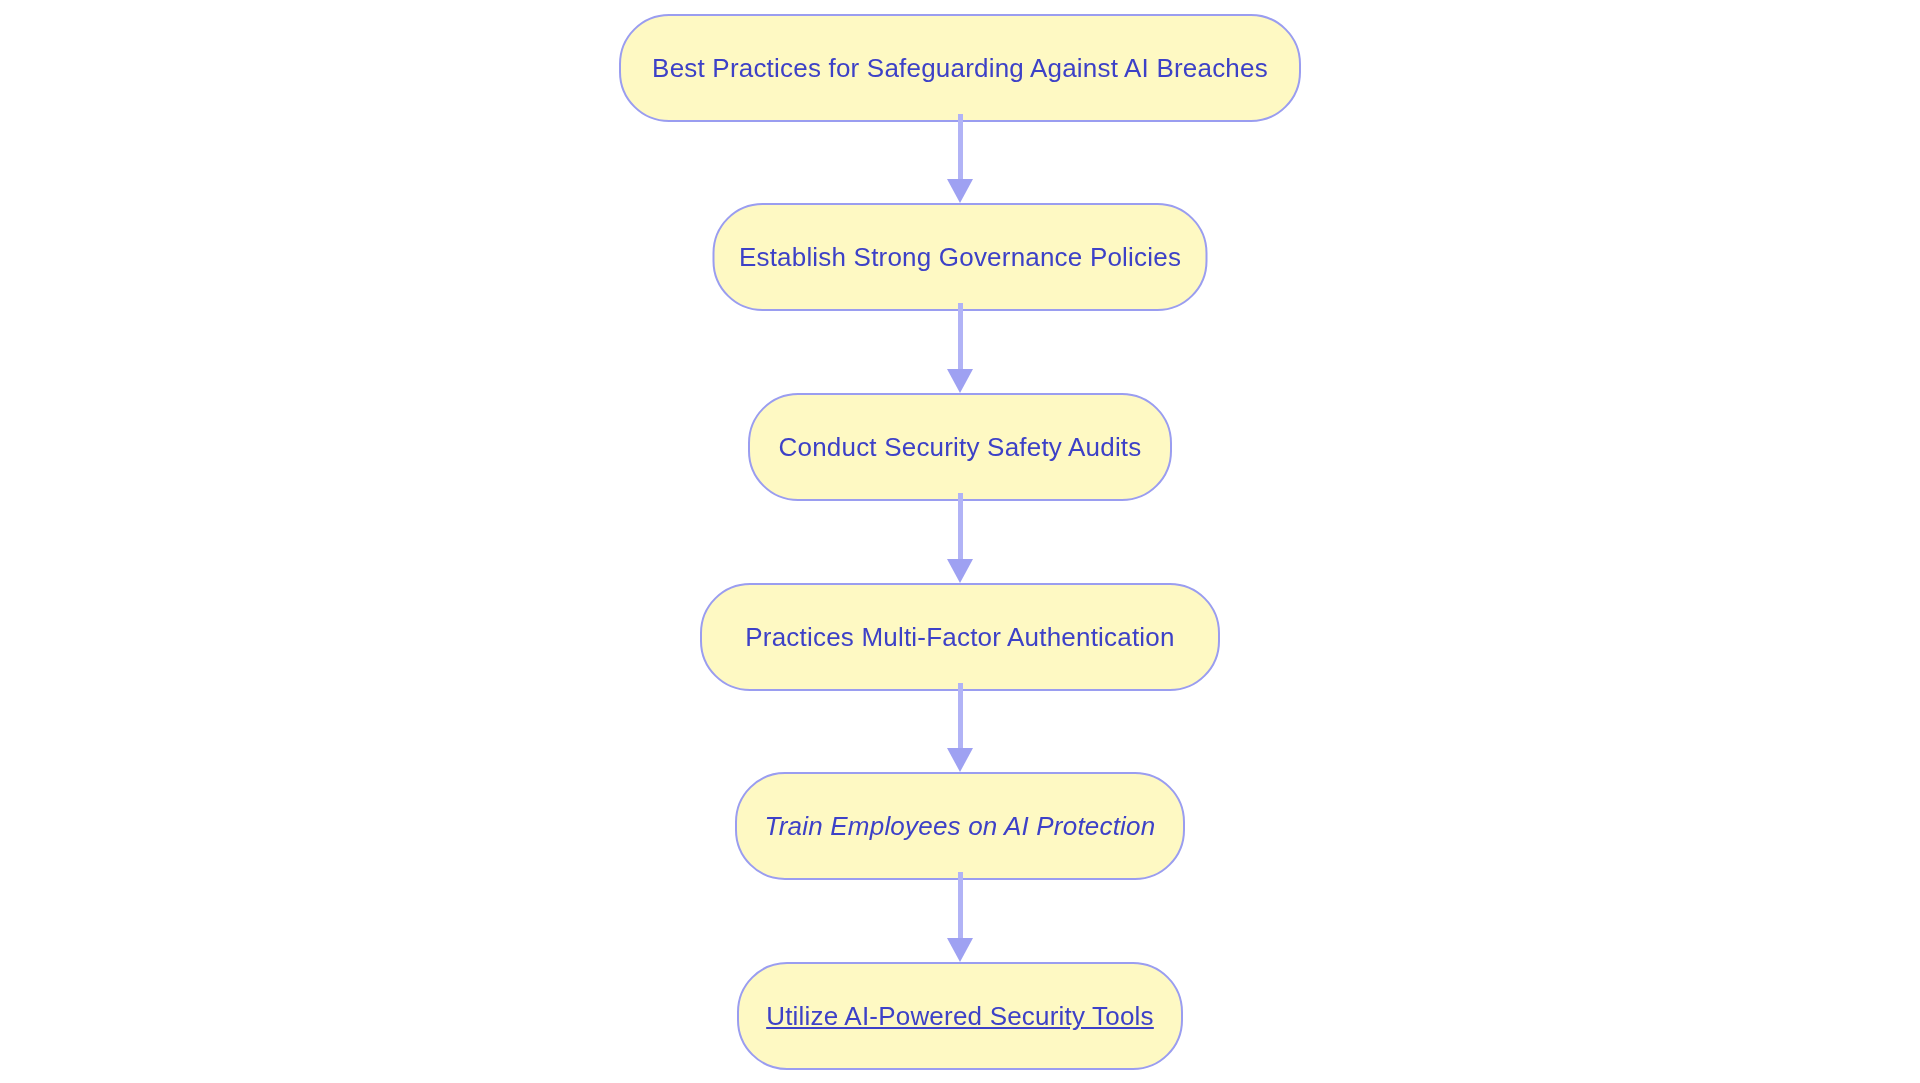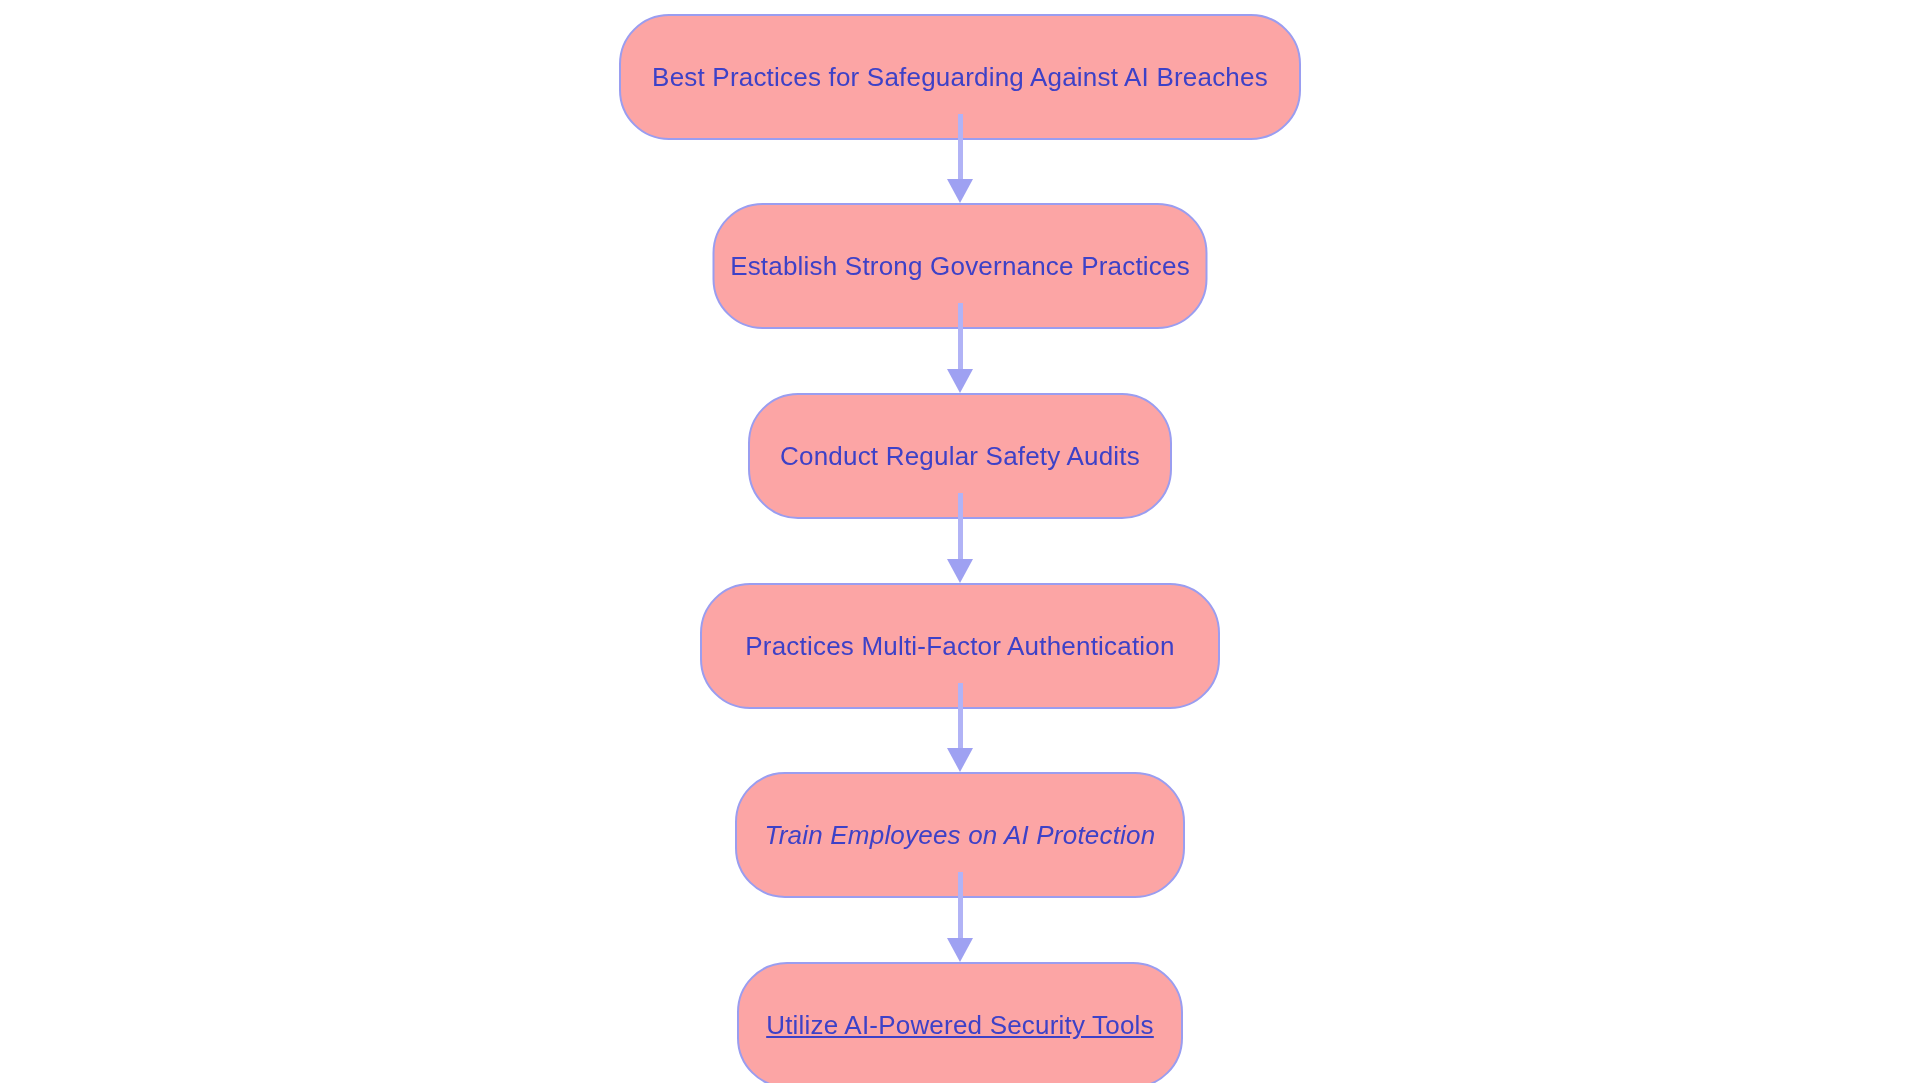--- a/index.html
+++ b/index.html
@@ -12,23 +12,23 @@
     position: relative;
     width: 1920px;
     height: 1083px;
     background: #ffffff;
     overflow: hidden;
   }
   .node {
     position: absolute;
     left: 50%;
     transform: translateX(-50%);
-    height: 126px;
+    height: 108px;
     box-sizing: border-box;
-    background: #fca5a5;
+    background: #fef9c3;
     border: 2px solid #9a9df0;
     border-radius: 50px;
     display: flex;
     align-items: center;
     justify-content: center;
     text-align: center;
     color: #3d41c7;
     font-size: 26px;
     letter-spacing: 0.2px;
     white-space: nowrap;
@@ -77,30 +77,30 @@
   <div class="node n1">
     <span>Best Practices for Safeguarding Against AI Breaches</span>
   </div>
 
   <div class="arrow a1">
     <span class="shaft"></span>
     <span class="head"></span>
   </div>
 
   <div class="node n2">
-    <span>Establish Strong Governance Practices</span>
+    <span>Establish Strong Governance Policies</span>
   </div>
 
   <div class="arrow a2">
     <span class="shaft"></span>
     <span class="head"></span>
   </div>
 
   <div class="node n3">
-    <span>Conduct Regular Safety Audits</span>
+    <span>Conduct Security Safety Audits</span>
   </div>
 
   <div class="arrow a3">
     <span class="shaft"></span>
     <span class="head"></span>
   </div>
 
   <div class="node n4">
     <span>Practices Multi-Factor Authentication</span>
   </div>

